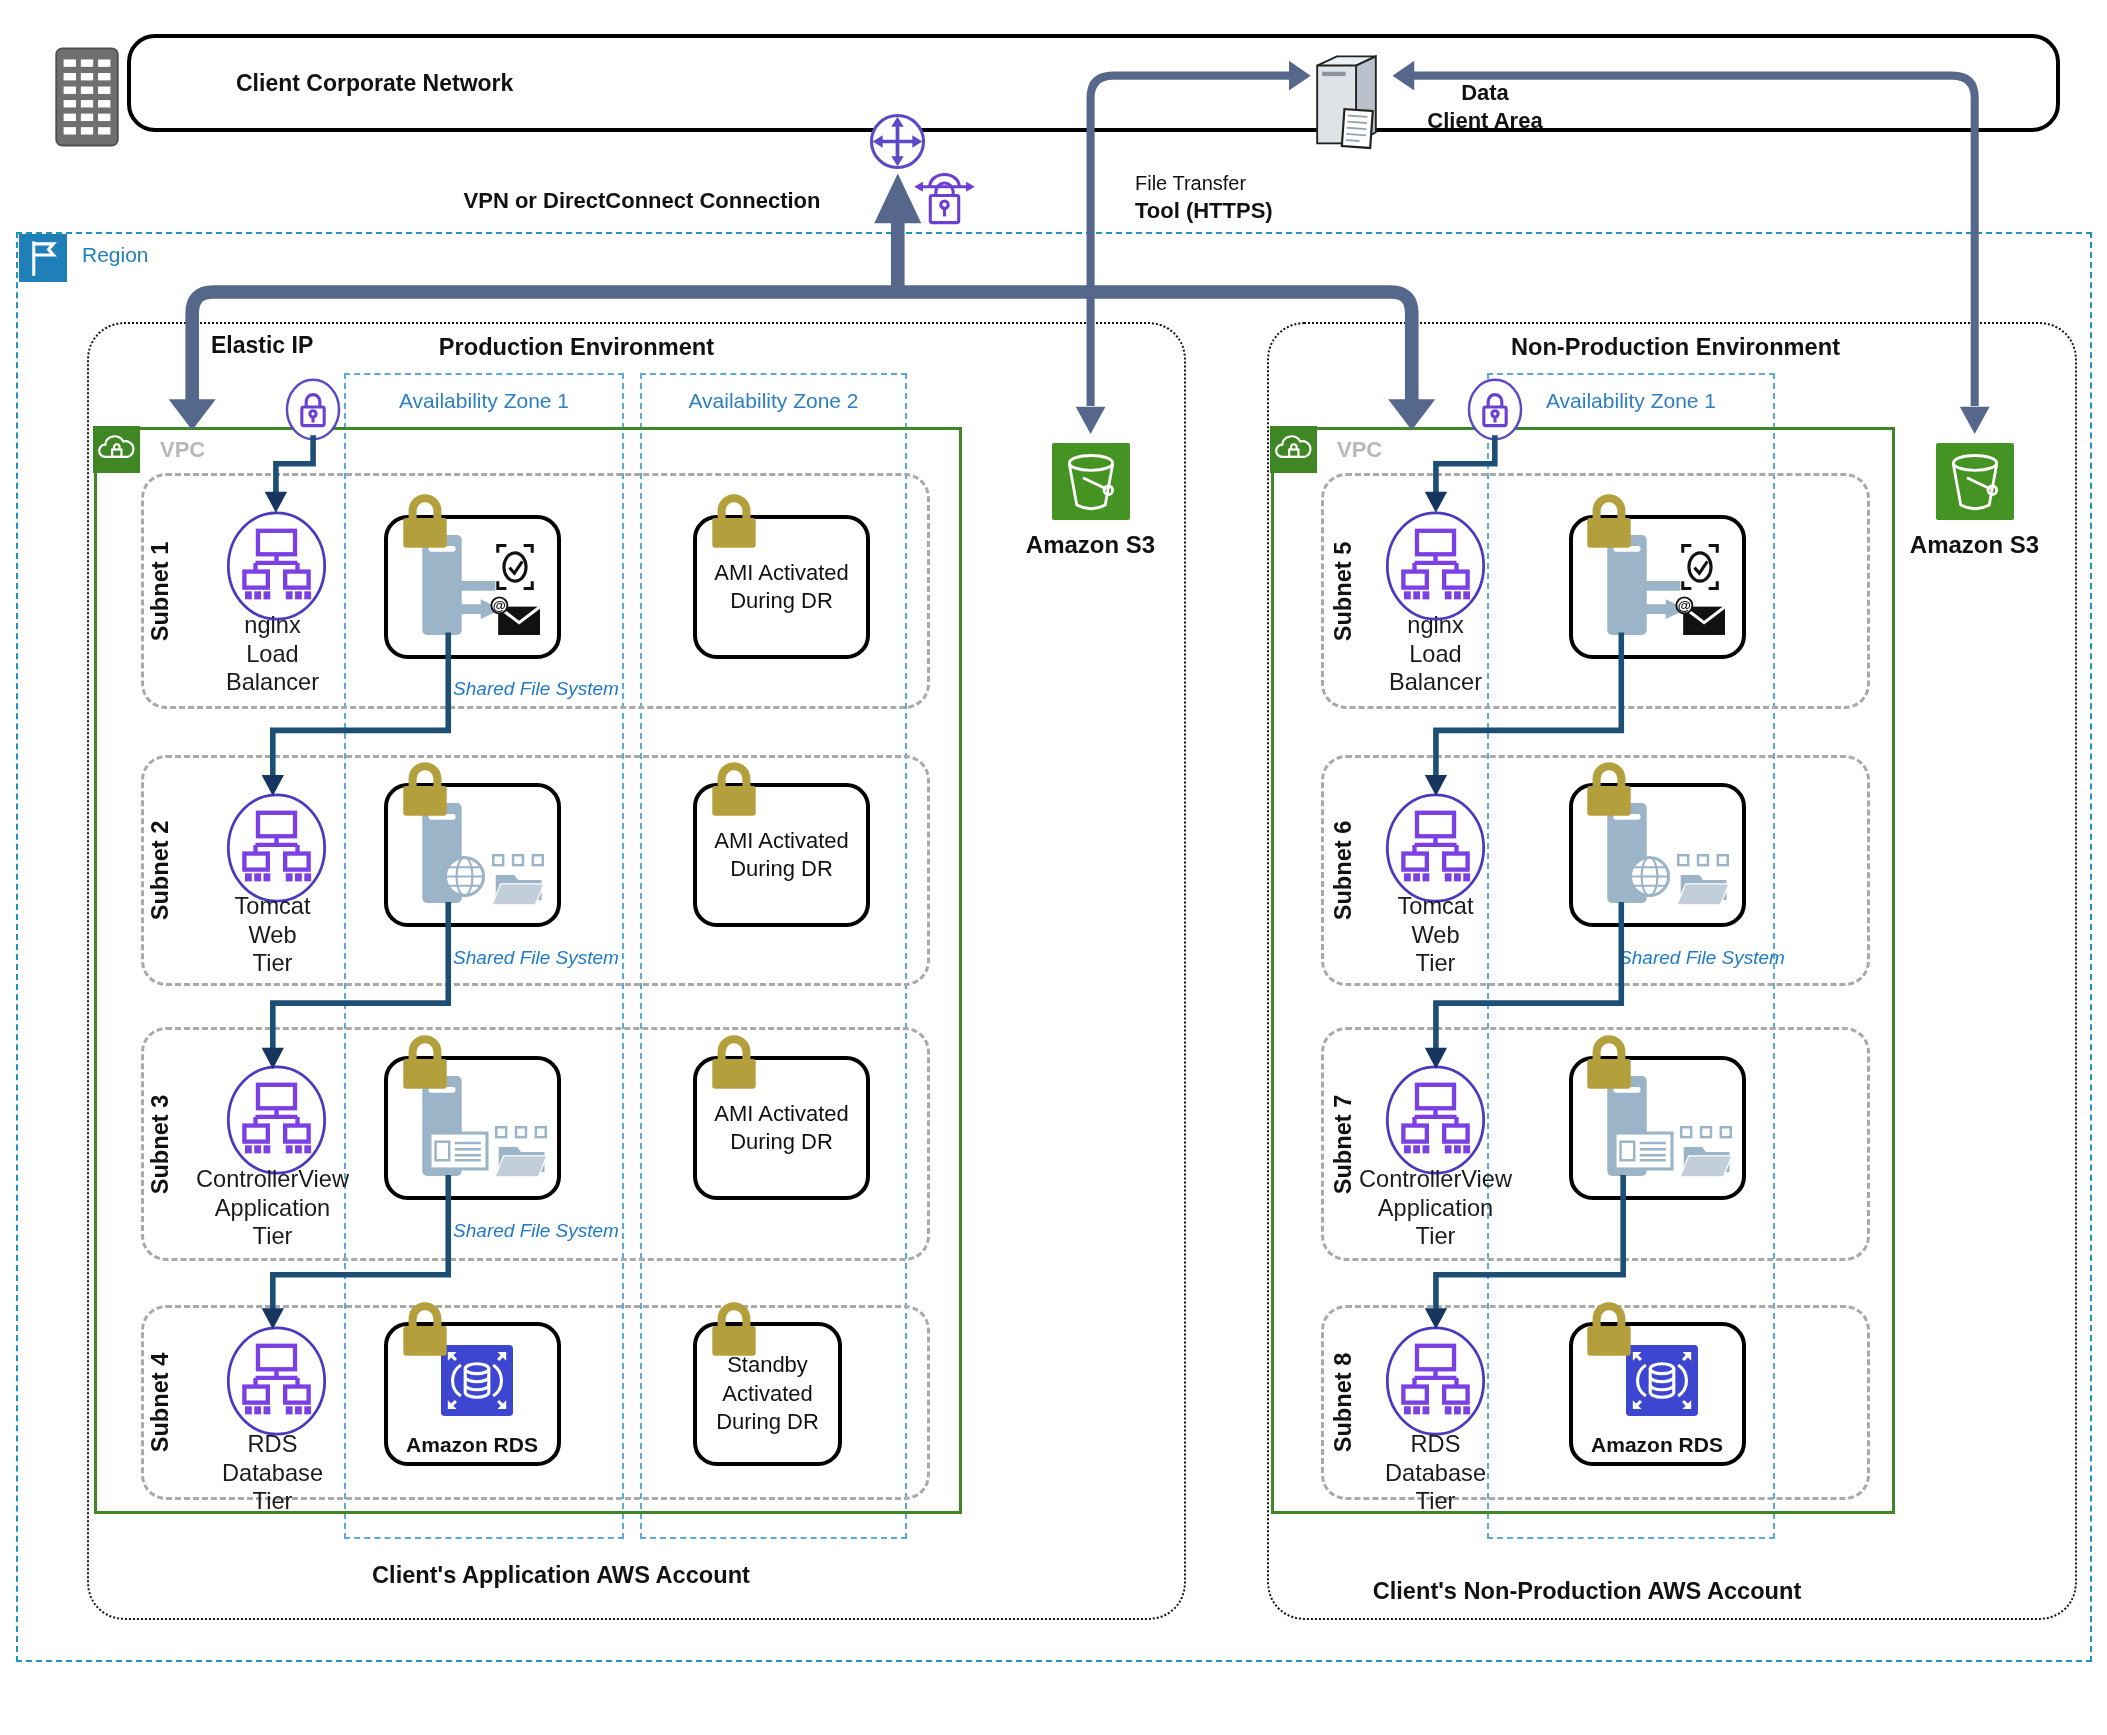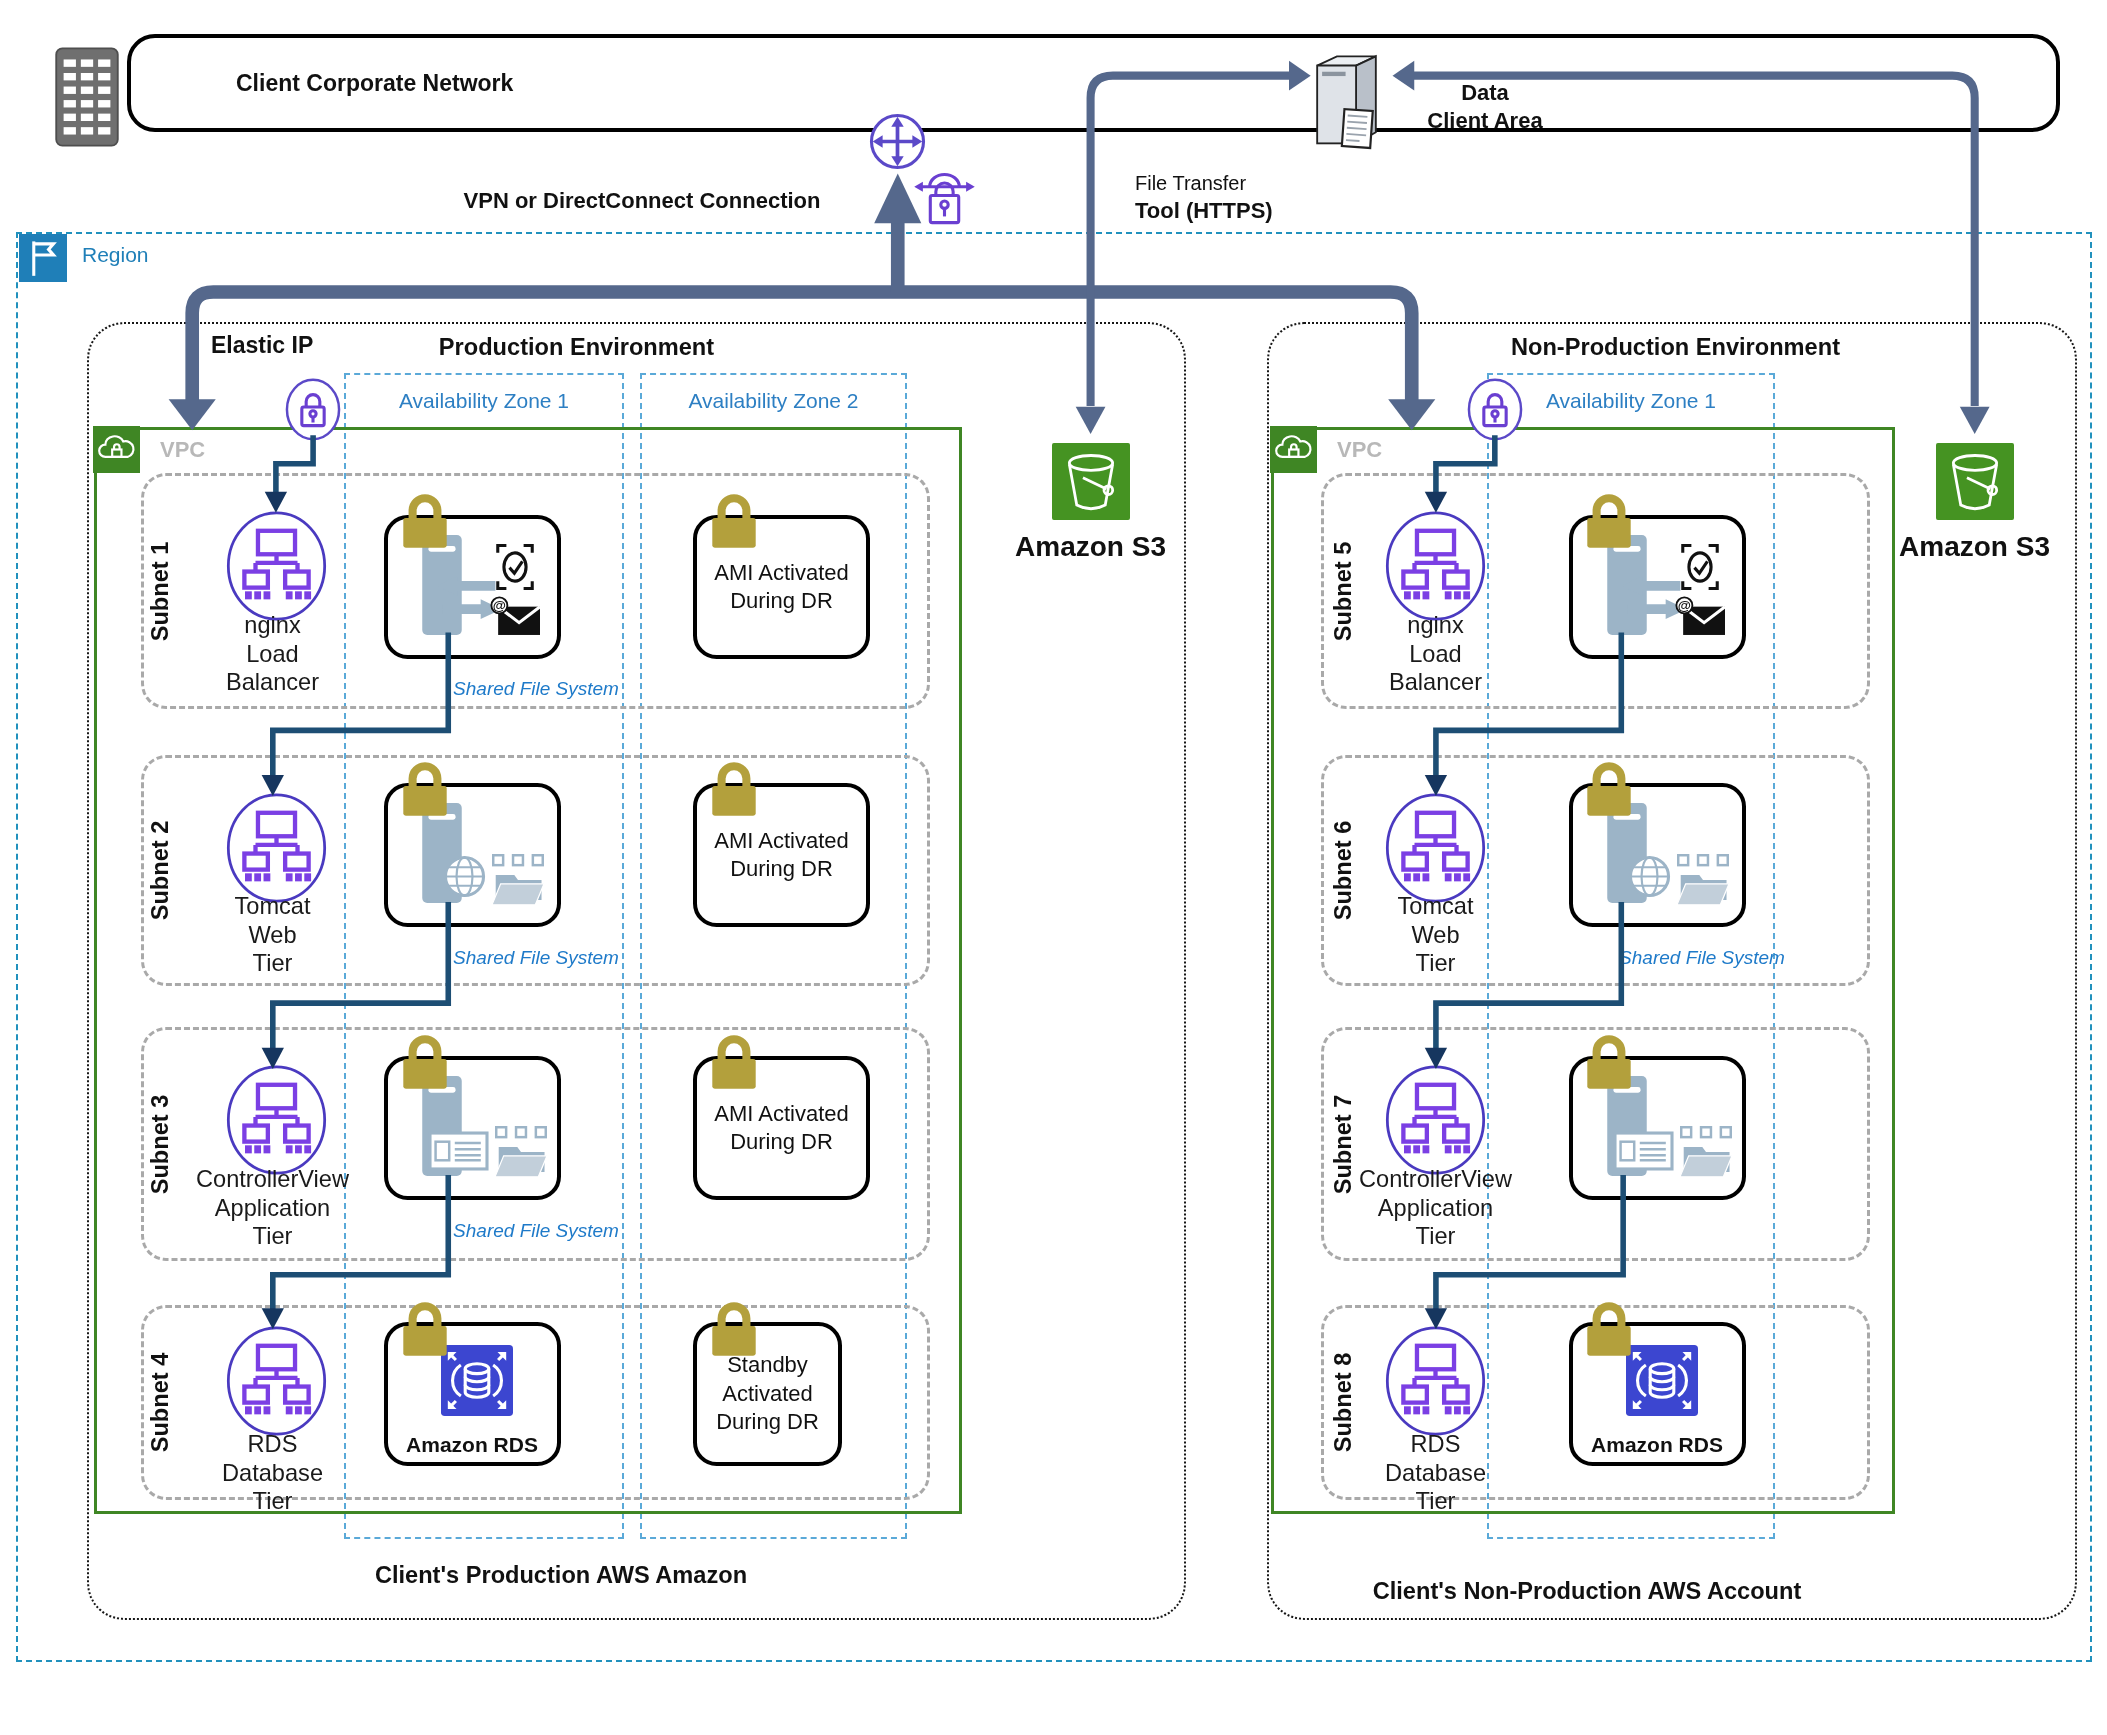--- a/index.html
+++ b/index.html
@@ -16,21 +16,21 @@
   .lbl{position:absolute;box-sizing:border-box;}
   .ttl{font-size:23.6px;font-weight:700;text-align:center;}
   .azlbl{font-size:21px;font-weight:500;color:#2d7fc3;text-align:center;padding-top:13.6px;}
   .tierlbl{font-size:23.6px;line-height:28.5px;text-align:center;color:#1a1a1a;}
   .tierlbl span{display:block;}
   .subname{position:absolute;display:flex;align-items:center;justify-content:center;}
   .subname span{transform:rotate(-90deg);white-space:nowrap;font-size:23.6px;font-weight:700;}
   .drtxt{display:flex;flex-direction:column;align-items:center;justify-content:center;
          font-size:22px;line-height:28.5px;text-align:center;height:100%;}
   .sfs{font-size:19px;font-style:italic;color:#1e7ac9;text-align:center;}
-  .s3lbl{font-size:28px;font-weight:600;text-align:center;}
+  .s3lbl{font-size:24px;font-weight:600;text-align:center;}
   .acctlbl{font-size:23.6px;font-weight:700;text-align:center;}
   svg.icon{position:absolute;overflow:visible;}
   #arrows{position:absolute;left:0;top:0;pointer-events:none;z-index:5;}
   .z1{z-index:1}.z2{z-index:2}.z3{z-index:3}.z4{z-index:4}.z6{z-index:6}
 </style>
 </head>
 <body>
 
 <div id="canvas">
 
@@ -551,21 +551,21 @@
 
 <svg class="icon z3" style="left:1052px;top:443px" width="78" height="77" viewBox="0 0 126 124">
       <use href="#sym-s3"></use>
     </svg>
 <div class="lbl s3lbl z3" style="left:1010px;top:531px;width:161px;">Amazon S3</div>
 <svg class="icon z3" style="left:1936px;top:443px" width="78" height="77" viewBox="0 0 126 124">
       <use href="#sym-s3"></use>
     </svg>
 <div class="lbl s3lbl z3" style="left:1894px;top:531px;width:161px;">Amazon S3</div>
 
-<div class="lbl acctlbl z3" style="left:344px;top:1562px;width:434px;">Client's Production AWS Amazon</div>
+<div class="lbl acctlbl z3" style="left:344px;top:1562px;width:434px;">Client's Application AWS Account</div>
 <div class="lbl acctlbl z3" style="left:1364px;top:1562px;width:446px;margin-top:16px;">Client's Non-Production AWS Account</div>
 
 <svg id="arrows" width="2108" height="1736" viewBox="0 0 3400 2800">
 
   <g stroke="#55688c" stroke-width="22" fill="none">
     <path d="M310,648 V505 Q310,471 344,471 H2243 Q2277,471 2277,505 V648"></path>
     <path d="M1448,471 V356"></path>
   </g>
   <g fill="#55688c">
     <polygon points="272,644 348,644 310,694"></polygon>

